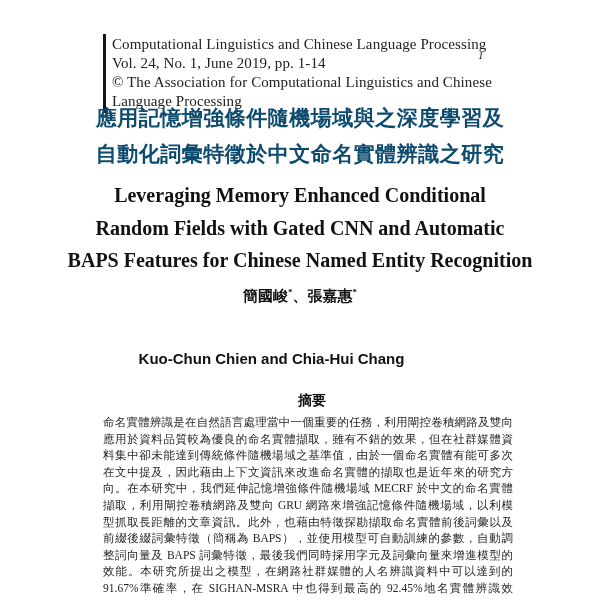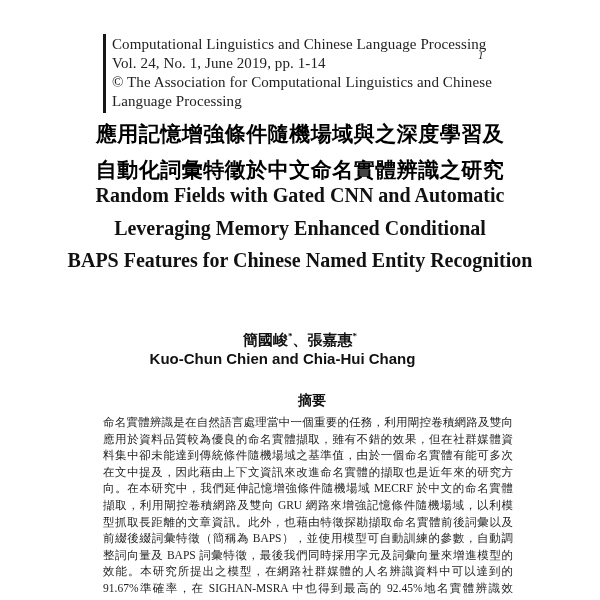--- a/index.html
+++ b/index.html
@@ -47,22 +47,21 @@
   .title-zh {
     position: absolute;
     left: 0;
     top: 100px;
     width: 600px;
     text-align: center;
     font-weight: bold;
     font-size: 21px;
     line-height: 36px;
     letter-spacing: 0.5px;
-    color: #000000;
-    margin-top: 16px;
+    color: #0c4a6e;
   }
 
   
   .title-en {
     position: absolute;
     left: 0;
     top: 179px;
     width: 600px;
     text-align: center;
     font-weight: bold;
@@ -75,31 +74,30 @@
   .authors-zh {
     position: absolute;
     left: 0;
     top: 284px;
     width: 600px;
     text-align: center;
     font-weight: bold;
     font-size: 15px;
     line-height: 24px;
     color: #111111;
-    margin-top: 44px;
   }
   .authors-zh sup {
     font-size: 9px;
     line-height: 0;
   }
 
   
   .authors-en {
     position: absolute;
-    left: 15px;
+    left: 4px;
     top: 349px;
     width: 535px;
     text-align: center;
     font-weight: bold;
     font-size: 15px;
     line-height: 20px;
     font-family: "Liberation Sans", "DejaVu Sans", sans-serif;
     color: #111111;
   }
 
@@ -143,22 +141,22 @@
     <div>© The Association for Computational Linguistics and Chinese Language Processing</div>
   </div>
   <div class="page-num">1</div>
 
   <div class="title-zh">
     <div>應用記憶增強條件隨機場域與之深度學習及</div>
     <div>自動化詞彙特徵於中文命名實體辨識之研究</div>
   </div>
 
   <div class="title-en">
+    <div>Leveraging Memory Enhanced Conditional</div>
     <div>Random Fields with Gated CNN and Automatic</div>
-    <div>Leveraging Memory Enhanced Conditional</div>
     <div>BAPS Features for Chinese Named Entity Recognition</div>
   </div>
 
   <div class="authors-zh"><span>簡國峻</span><sup>*</sup><span>、</span><span>張嘉惠</span><sup>*</sup></div>
 
   <div class="authors-en">Kuo-Chun Chien and Chia-Hui Chang</div>
 
   <div class="abs-heading">摘要</div>
 
   <div class="abstract">

